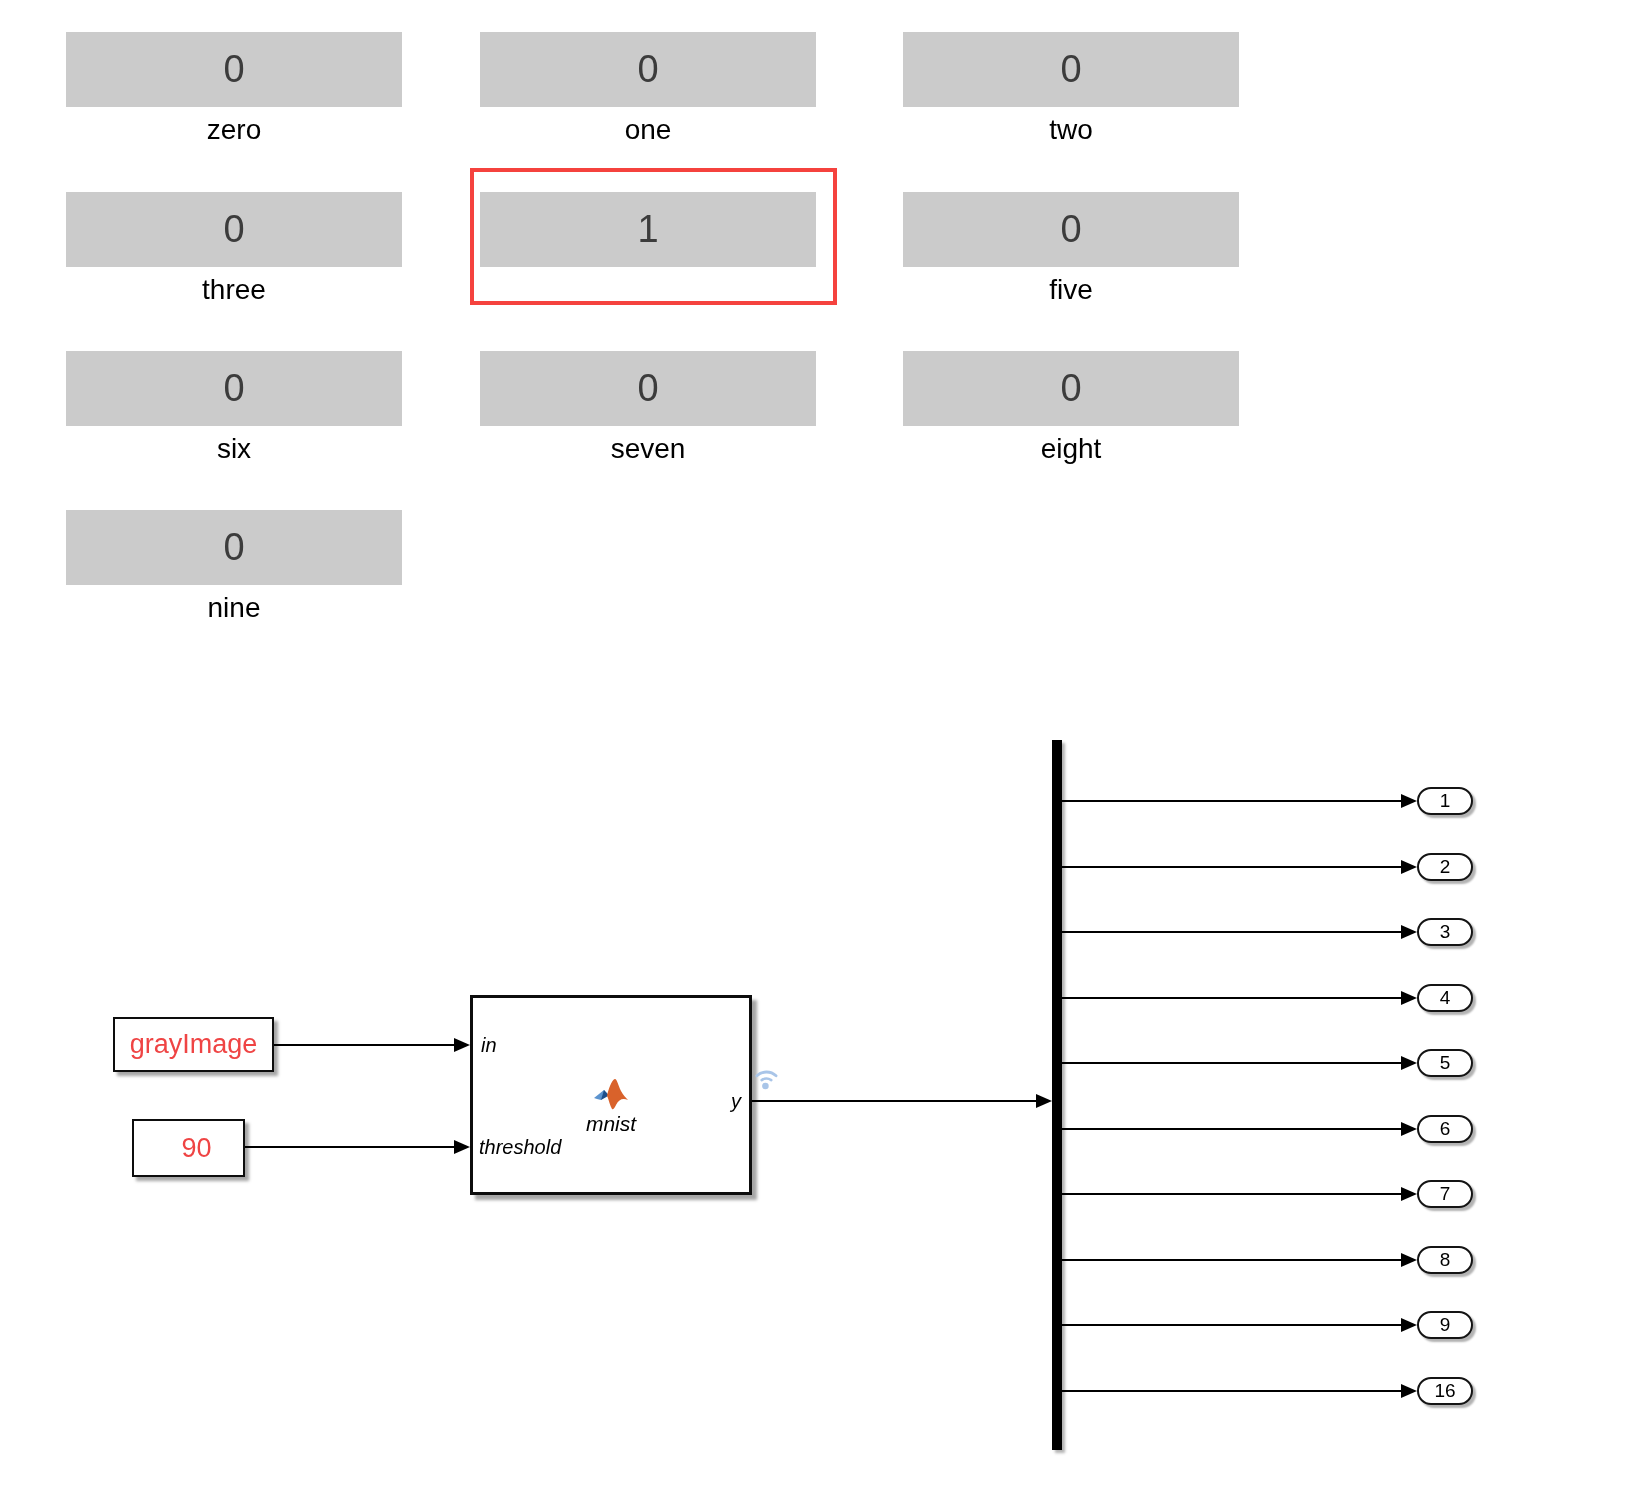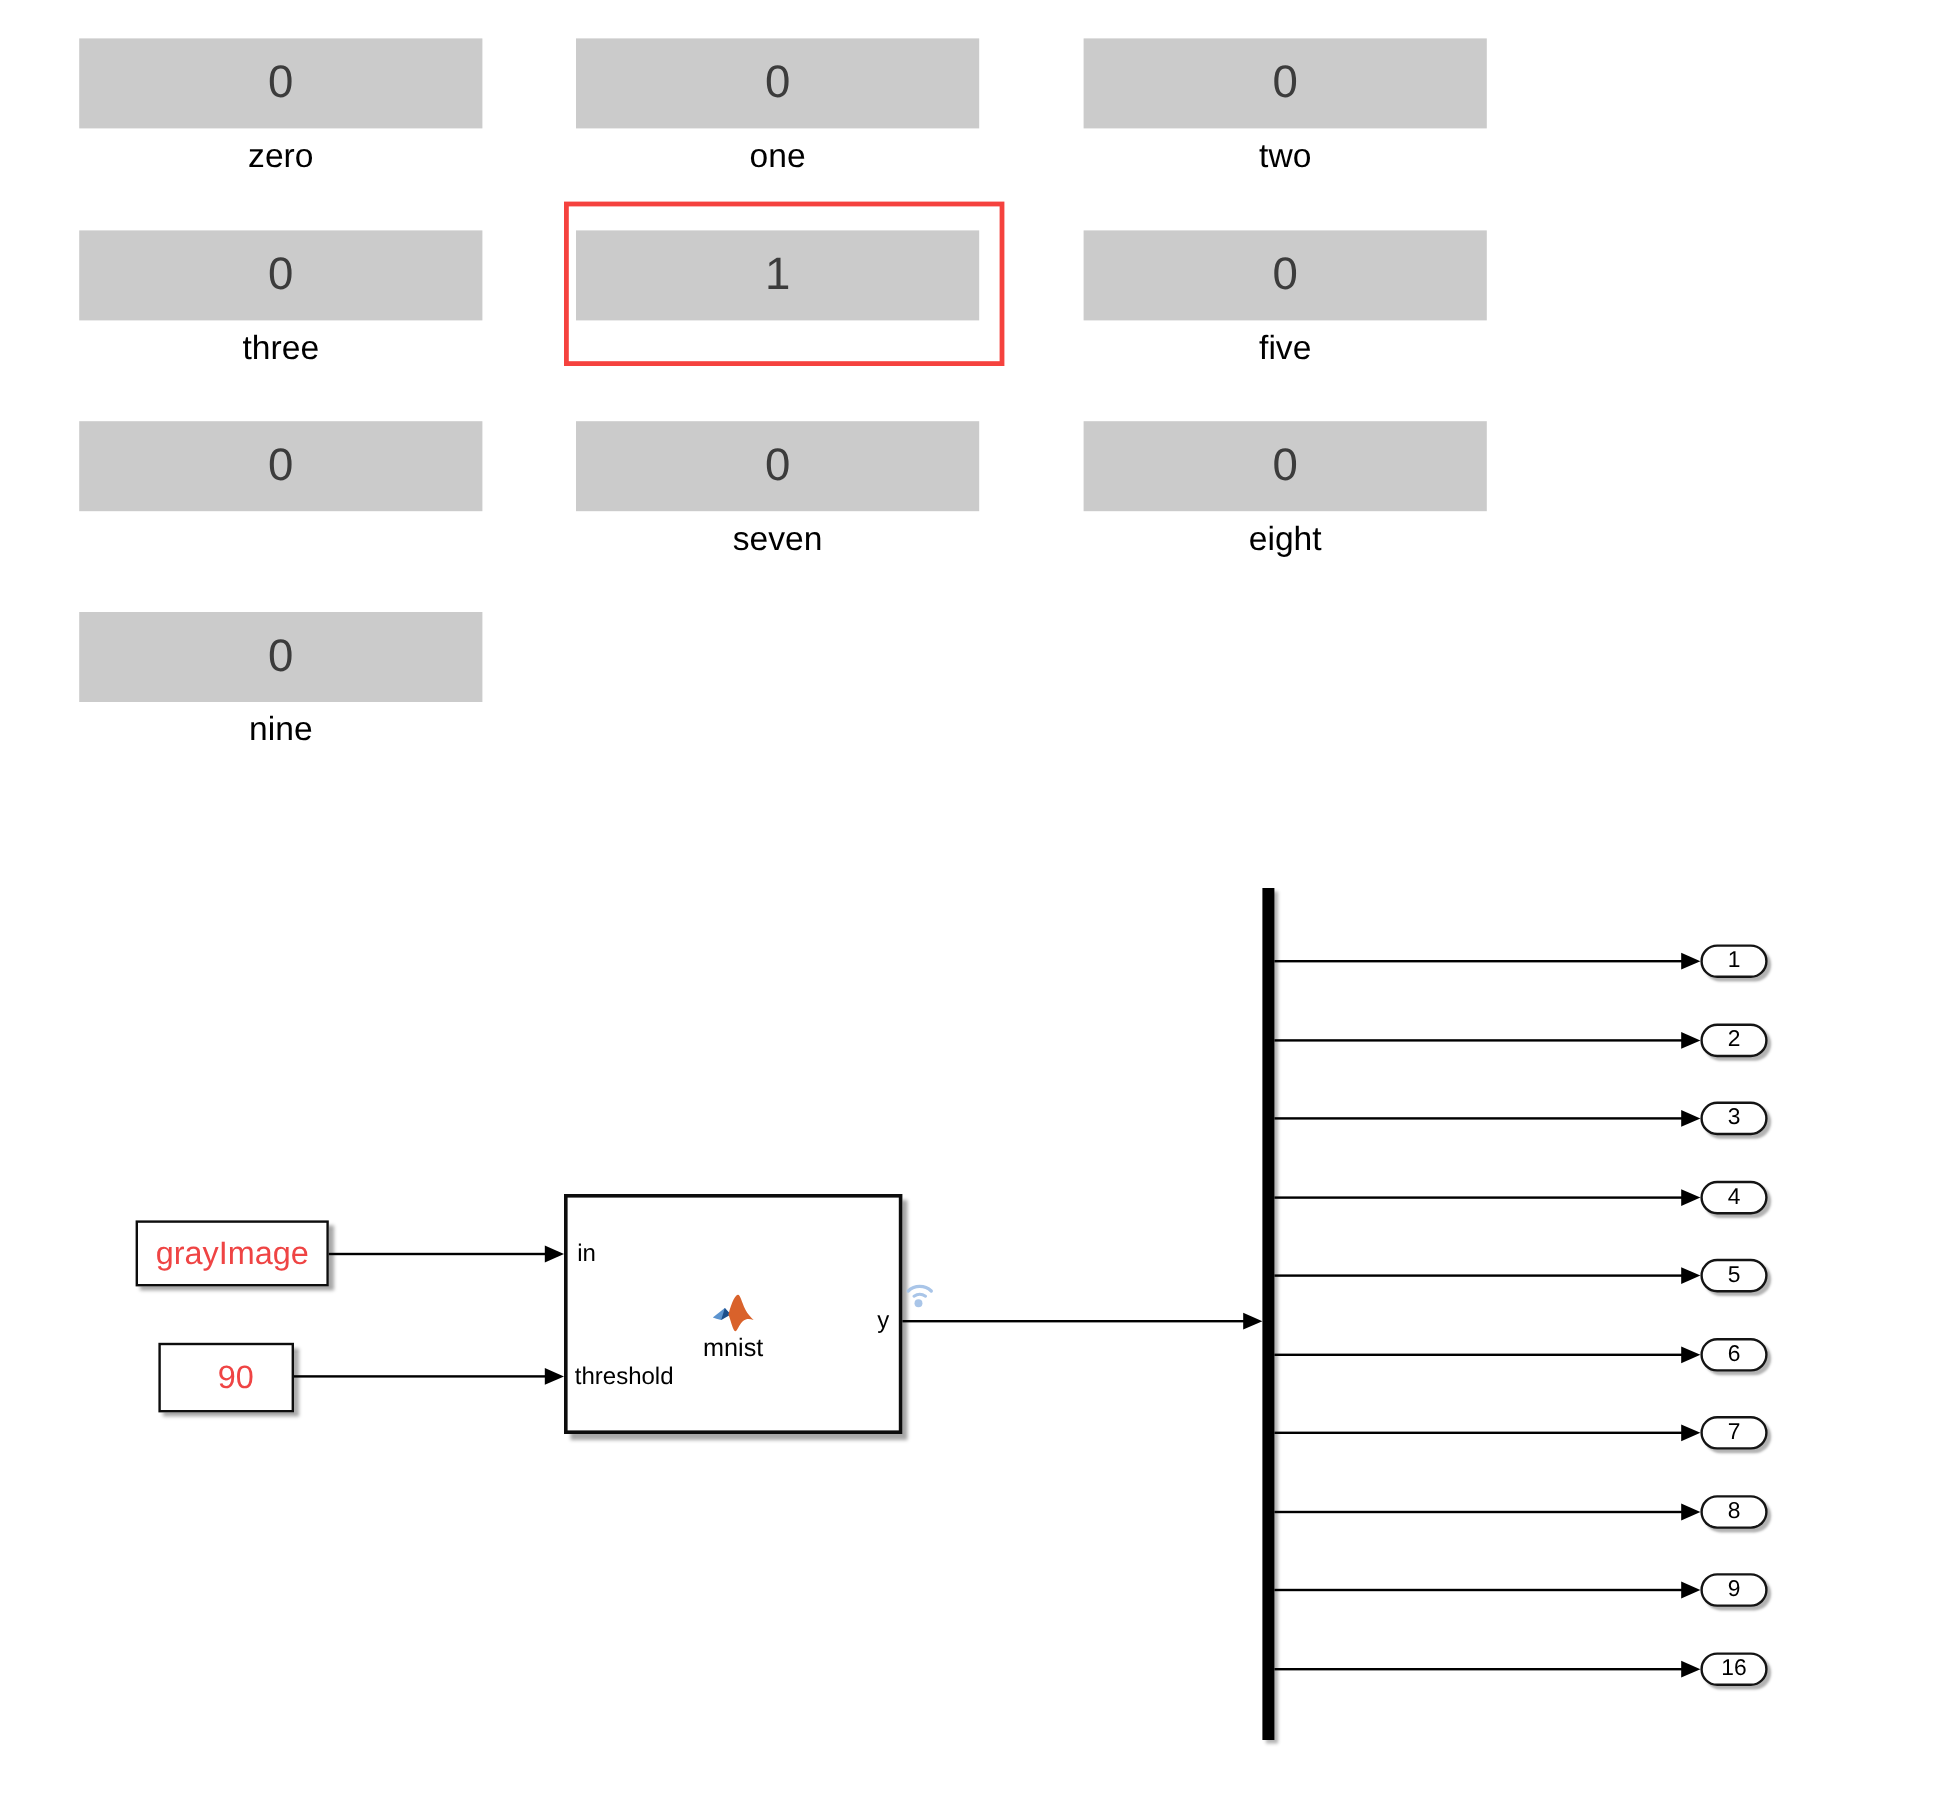--- a/index.html
+++ b/index.html
@@ -13,21 +13,21 @@
                  display:flex; align-items:center; justify-content:center; }
   .display-value { font-size:38px; color:#3c3c3c; }
   .display-label { width:336px; text-align:center; font-size:28px; color:#000; margin-top:7px; }
   .highlight { position:absolute; width:367px; height:137px; border:4px solid #f5423e; background:transparent; }
 
   
   .block { position:absolute; background:#fff; border:2px solid #0d0d0d;
            box-shadow:4px 4px 3px rgba(0,0,0,0.35);
            display:flex; align-items:center; justify-content:center; }
   .block-label { font-size:27px; color:#ef4444; }
-  .block.fn { border-width:3px; box-shadow:5px 5px 3px rgba(0,0,0,0.35); }
+  .block.fn { border-width:3px; box-shadow:5px 5px 3px rgba(0,0,0,0.35);font-style:italic; }
   .port-label { position:absolute; font-size:20px; line-height:26px; color:#000; }
   .port-in1 { left:8px;  top:34px; }
   .port-in2 { left:6px;  top:136px; }
   .port-out { right:8px; top:90px; }
   .fn-center { position:absolute; left:0; right:0; top:79px;
                display:flex; flex-direction:column; align-items:center; }
   .fn-name { font-size:21px; color:#000; margin-top:1px; }
 
   
   .wire { position:absolute; height:2px; background:#000; }
@@ -81,20 +81,21 @@
       <div class="display" style="left: 903px; top: 192px;">
         <div class="display-box" style="width: 336px; height: 75px; background: rgb(203, 203, 203);">
           <span class="display-value" style="color: rgb(60, 60, 60);">0</span>
         </div>
         <div class="display-label">five</div>
       </div>
       <div class="display" style="left: 66px; top: 351px;">
         <div class="display-box" style="width: 336px; height: 75px; background: rgb(203, 203, 203);">
           <span class="display-value" style="color: rgb(60, 60, 60);">0</span>
         </div>
+        <div class="display-label">six</div>
       </div>
       <div class="display" style="left: 480px; top: 351px;">
         <div class="display-box" style="width: 336px; height: 75px; background: rgb(203, 203, 203);">
           <span class="display-value" style="color: rgb(60, 60, 60);">0</span>
         </div>
         <div class="display-label">seven</div>
       </div>
       <div class="display" style="left: 903px; top: 351px;">
         <div class="display-box" style="width: 336px; height: 75px; background: rgb(203, 203, 203);">
           <span class="display-value" style="color: rgb(60, 60, 60);">0</span>

